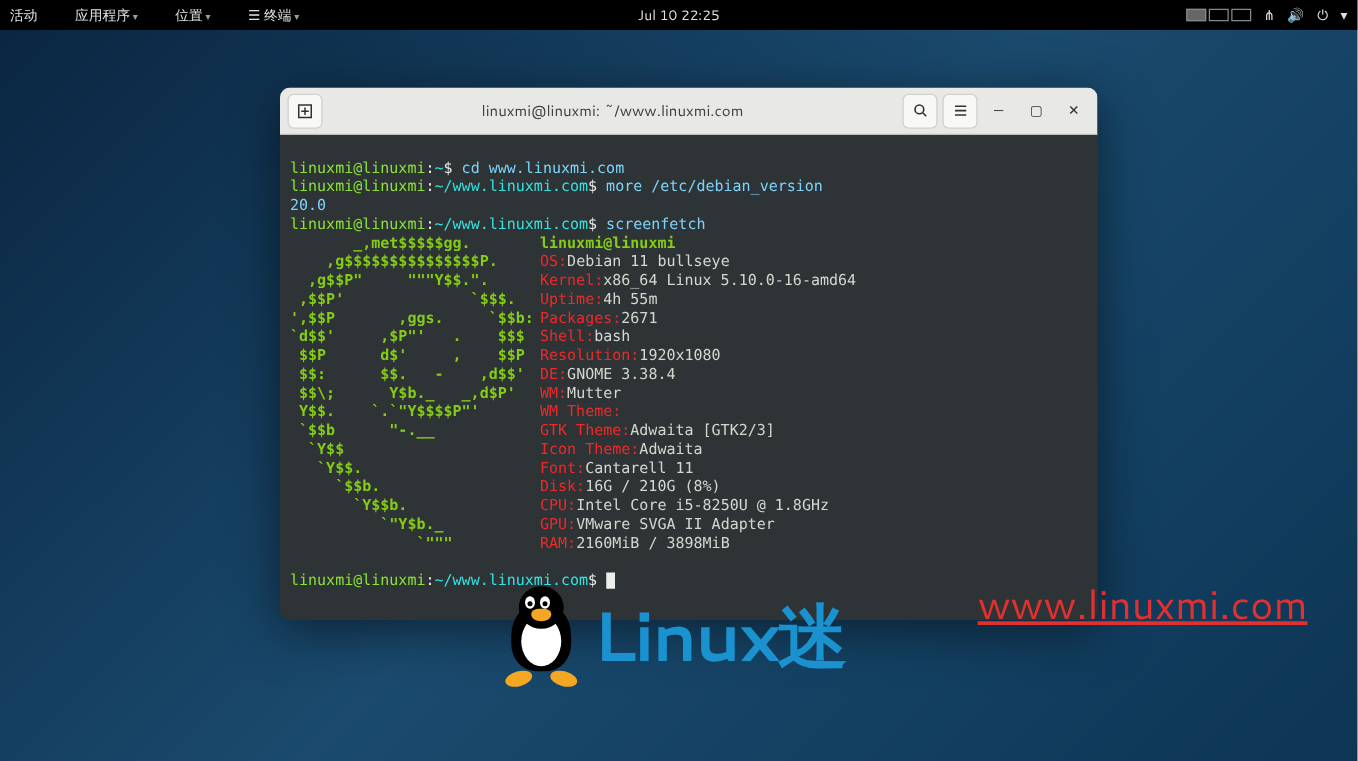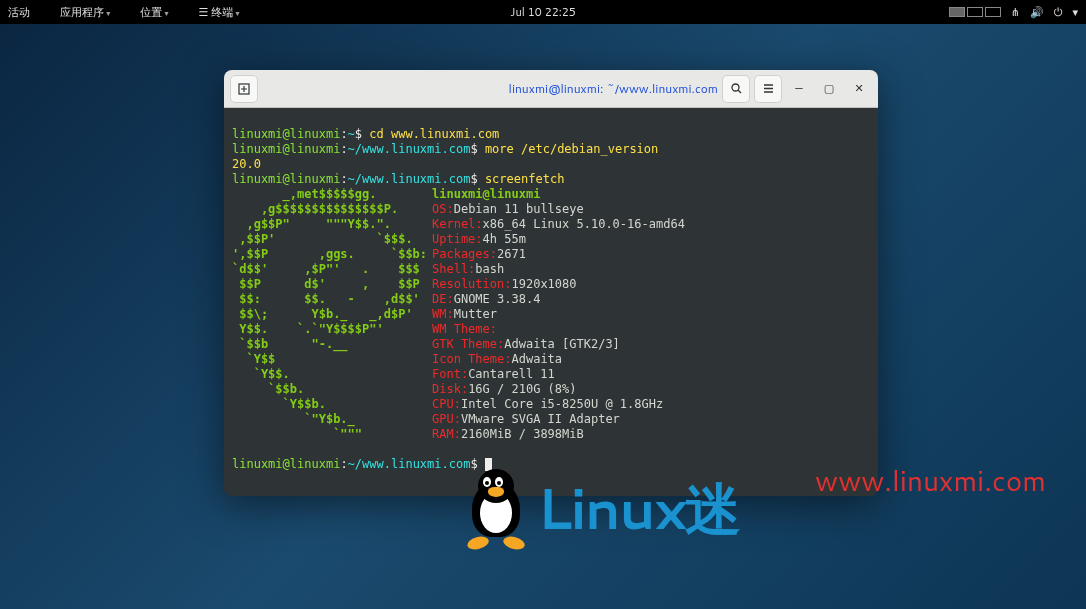--- a/index.html
+++ b/index.html
@@ -48,21 +48,21 @@
   gap: 4px;
 }
 .tb-btn {
   width: 28px; height: 28px;
   border-radius: 5px;
   background: #f8f8f7;
   border: 1px solid #d0d0ce;
   display: flex; align-items: center; justify-content: center;
   color: #2e3436; font-size: 13px;
 }
-.tb-title { flex: 1; text-align: right; font-size: 12px; color: #1d4ed8; }
+.tb-title { flex: 1; text-align: center; font-size: 12px; color: #404040; }
 .tb-right { display: flex; gap: 4px; }
 .win-ctrl {
   width: 26px; height: 26px;
   border-radius: 4px;
   display: flex; align-items: center; justify-content: center;
   color: #2e3436; font-size: 11px;
 }
 .term-body {
   flex: 1;
   background: #2e3436;
@@ -71,21 +71,21 @@
   font-size: 12px;
   line-height: 15px;
   color: #d3d7cf;
   white-space: pre;
   overflow: hidden;
 }
 .c-green { color: #8ae234; }
 .c-cyan { color: #34e2e2; }
 .c-white { color: #eeeeec; }
 .c-red { color: #84cc16; font-weight: bold; }
-.c-grey { color: #fde047; }
+.c-grey { color: #7dd3fc; }
 .cursor { display: inline-block; width: 7px; height: 13px; background: #eeeeec; vertical-align: text-bottom; }
 .ascii-row { display: flex; }
 .ascii-art { width: 200px; }
 .info-label { color: #ef2929; font-weight: normal; }
 .info-val { color: #d3d7cf; }
 .watermark {
   position: absolute;
   right: 40px; bottom: 60px;
   display: flex; flex-direction: row; align-items: flex-start;
   z-index: 5;
@@ -100,21 +100,21 @@
 .tux-belly { position: absolute; width: 32px; height: 40px; background: #fff; border-radius: 50%; left: 19px; top: 24px; }
 .tux-eye { position: absolute; width: 8px; height: 10px; background: #fff; border-radius: 50%; top: 8px; }
 .tux-eye.l { left: 22px; } .tux-eye.r { left: 34px; }
 .tux-pupil { position: absolute; width: 4px; height: 4px; background: #000; border-radius: 50%; top: 12px; }
 .tux-pupil.l { left: 24px; } .tux-pupil.r { left: 36px; }
 .tux-beak { position: absolute; width: 16px; height: 10px; background: #f5a623; border-radius: 40% 40% 50% 50%; left: 27px; top: 18px; }
 .tux-foot { position: absolute; width: 22px; height: 12px; background: #f5a623; border-radius: 50%; bottom: 0; }
 .tux-foot.l { left: 6px; transform: rotate(-15deg); }
 .tux-foot.r { right: 6px; transform: rotate(15deg); }
 .wm-text { font-size: 56px; font-weight: bold; letter-spacing: -2px; color: #1b92d0; }
-.wm-url { font-size: 28px; color: #e03030; margin-left: 76px; margin-top: -8px; }
+.wm-url { font-size: 32px; color: #e03030; margin-left: 106px; margin-top: -8px; text-decoration: underline; }
 </style>
 </head>
 <body>
 
 <div class="topbar">
   <div class="topbar-left">
     <span>活动</span>
     <span class="dd">应用程序</span>
     <span class="dd">位置</span>
     <span class="dd">☰ <span>终端</span></span>

